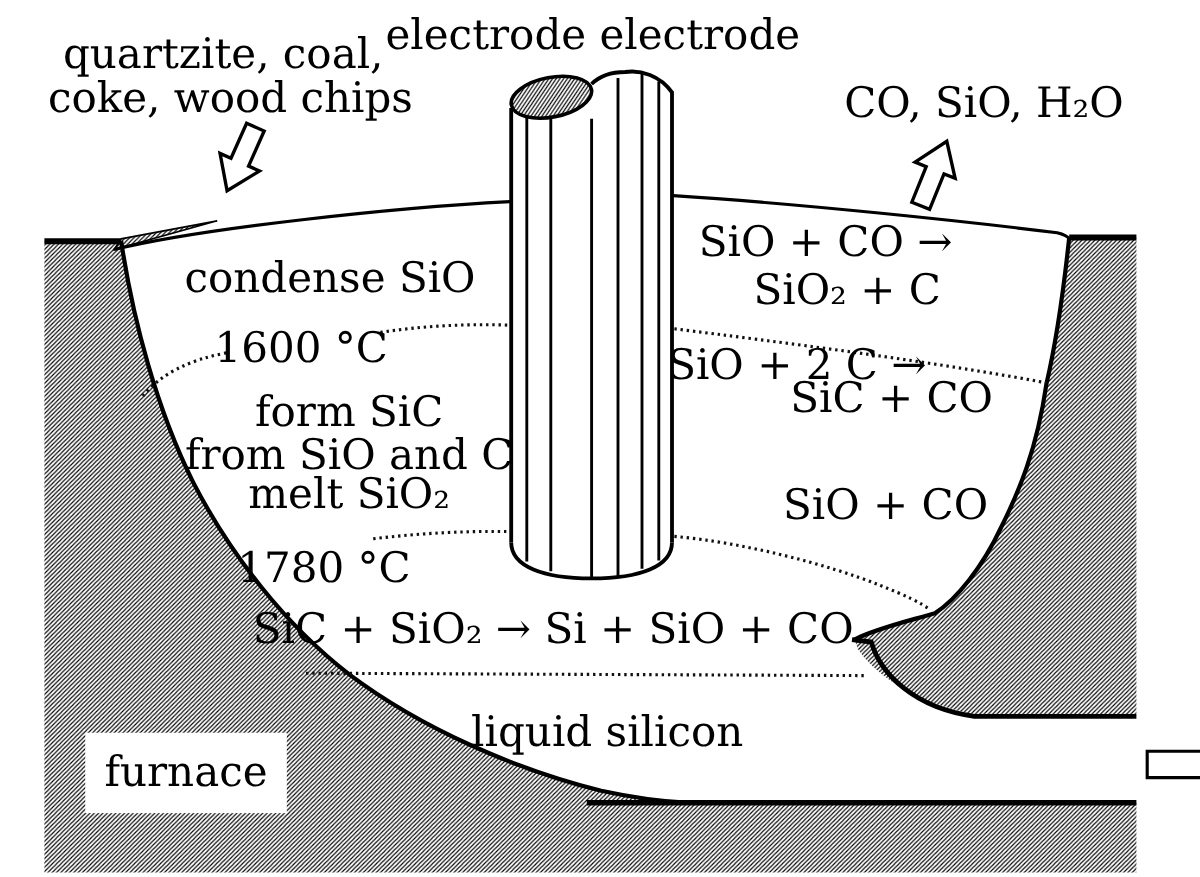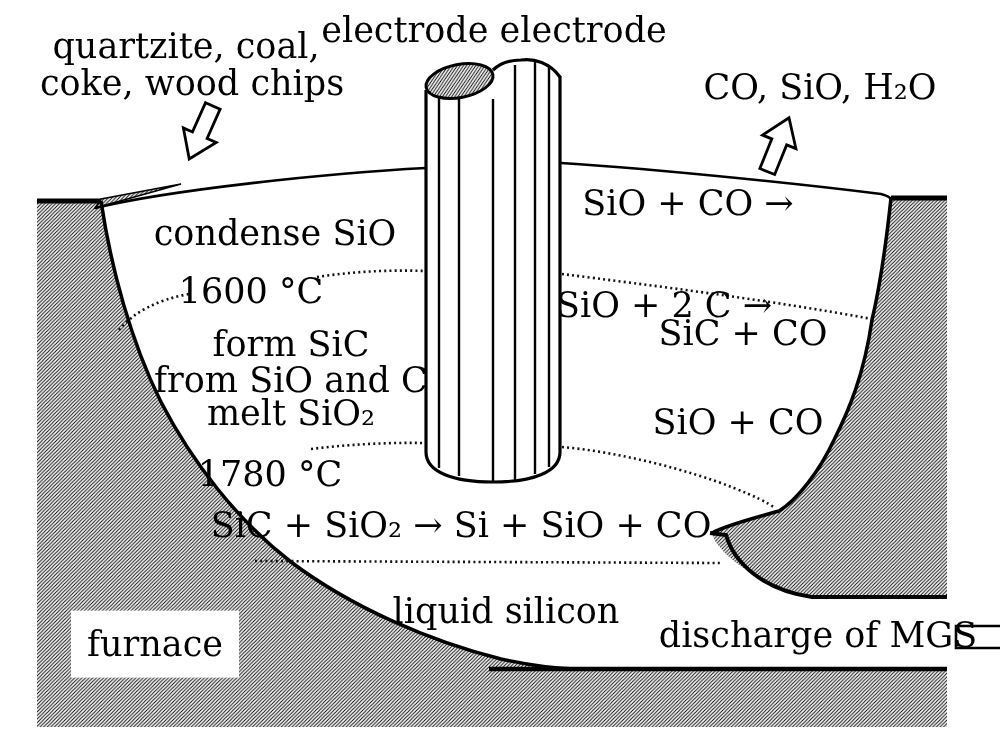--- a/index.html
+++ b/index.html
@@ -103,21 +103,21 @@
   <div class="lbl" style="left:791px;top:87px">CO, SiO, H₂O</div>
 
   <div class="lbl" style="left:246px;top:233px">condense SiO</div>
   <div class="lbl" style="left:222px;top:291px">1600 °C</div>
   <div class="lbl" style="left:262px;top:344px">form SiC</div>
   <div class="lbl" style="left:262px;top:380px">from SiO and C</div>
   <div class="lbl" style="left:262px;top:413px">melt SiO₂</div>
   <div class="lbl" style="left:241px;top:474px">1780 °C</div>
 
   <div class="lbl" style="left:659px;top:203px">SiO + CO →</div>
+  <div class="lbl" style="left:677px;top:243px">SiO₂ + C</div>
   <div class="lbl" style="left:635px;top:305px">SiO + 2 C →</div>
   <div class="lbl" style="left:714px;top:333px">SiC + CO</div>
   <div class="lbl" style="left:709px;top:422px">SiO + CO</div>
   <div class="lbl" style="left:432px;top:525px">SiC + SiO₂ → Si + SiO + CO</div>
 
   <div class="lbl" style="left:477px;top:611px">liquid silicon</div>
   <div class="lbl boxed" style="left:126px;top:644px">furnace</div>
-  <div class="lbl" style="left:789px;top:635px">discharge of MGS</div>
 </div>
 
 </body></html>

